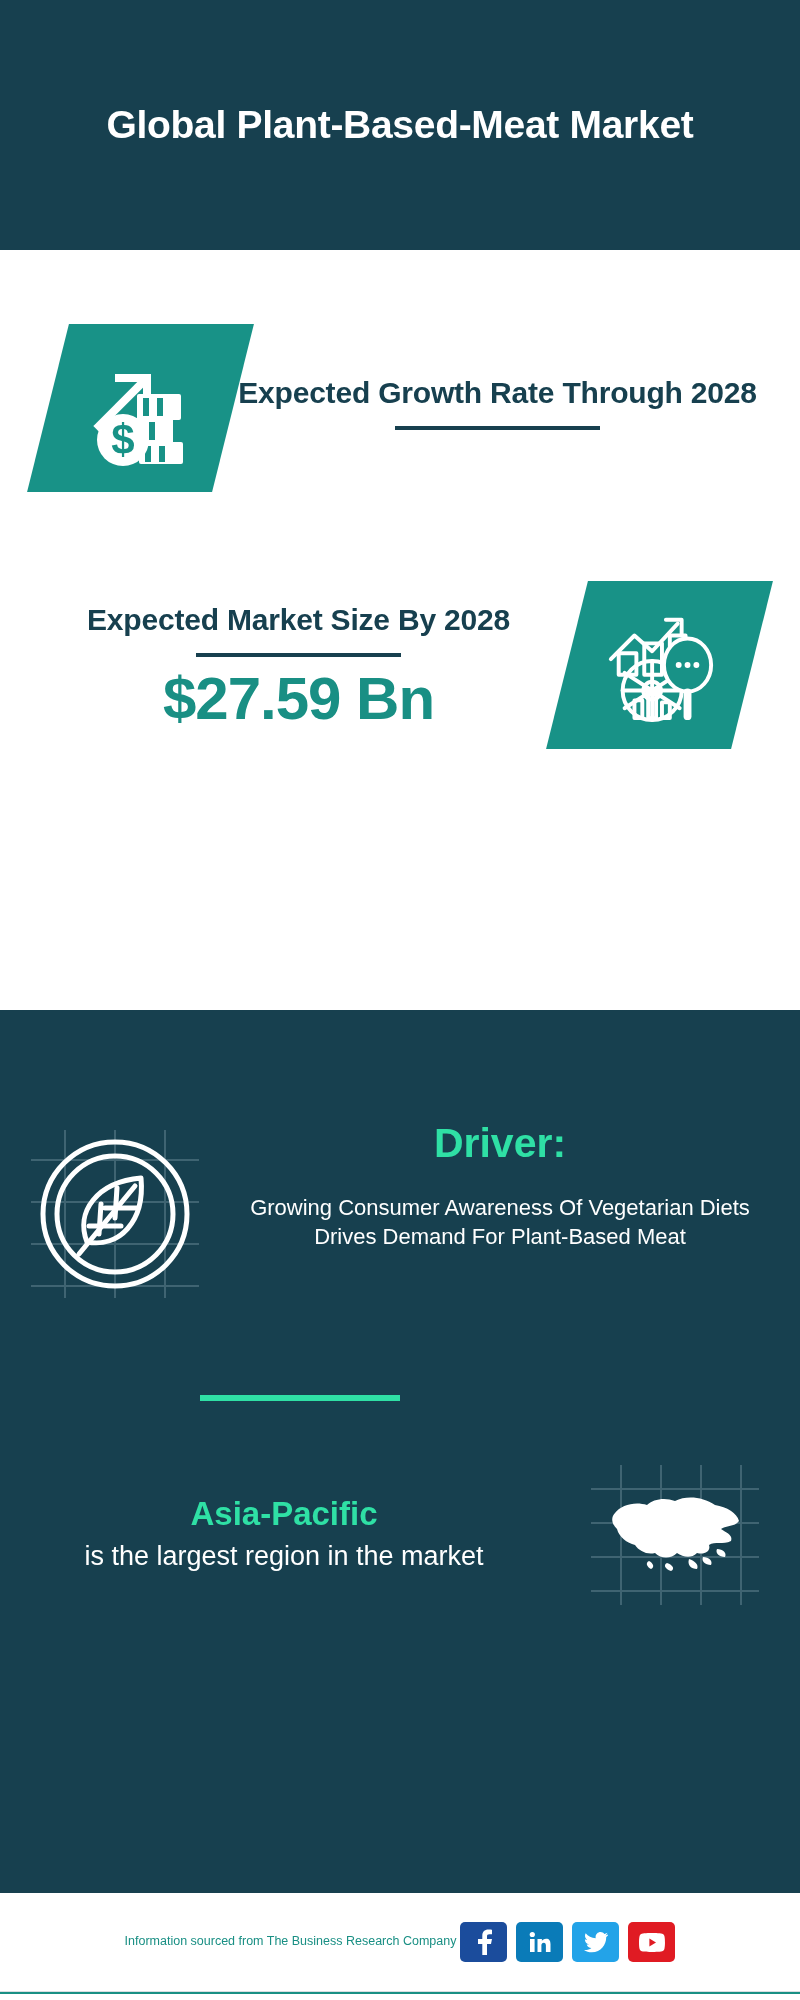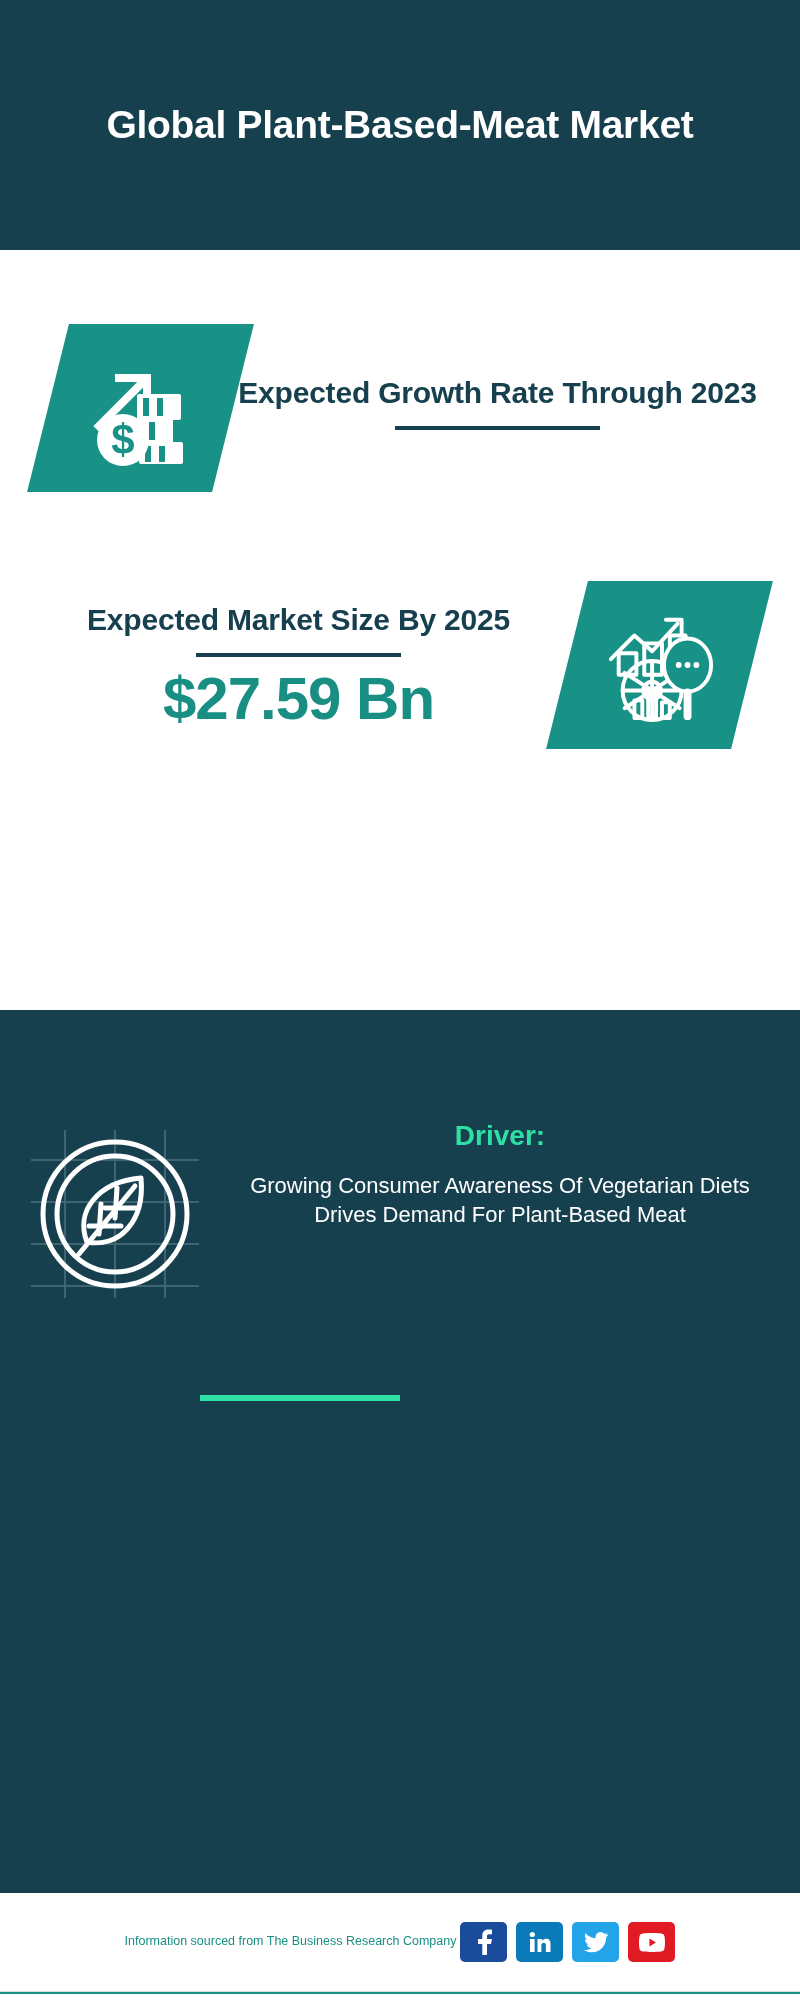--- a/index.html
+++ b/index.html
@@ -65,21 +65,21 @@
 
   .driver-block{
     position:absolute;top:110px;left:0;width:800px;
     display:flex;align-items:flex-start;
   }
   .leaf-wrap{
     width:230px;flex:0 0 auto;display:flex;justify-content:center;padding-top:10px;
   }
   .driver-text{flex:1 1 auto;padding-right:30px;text-align:center;}
   .driver-heading{
-    color:#2fe0a5;font-size:28px;font-weight:bold;margin-bottom:19px;
+    color:#2fe0a5;font-size:41px;font-weight:bold;margin-bottom:26px;
   }
   .driver-body{
     color:#ffffff;font-size:22px;font-weight:normal;line-height:1.34;
   }
 
   .mid-rule{
     position:absolute;top:385px;left:200px;width:200px;height:6px;background:#2fe0a5;
   }
 
   .region-block{
@@ -148,28 +148,28 @@
               <rect x="68" y="74" width="6" height="18"></rect>
               <rect x="64" y="98" width="6" height="16"></rect>
               <rect x="78" y="98" width="6" height="16"></rect>
             </g>
             <circle cx="42" cy="92" r="26" fill="#ffffff"></circle>
             <text x="42" y="106" font-family="Liberation Sans, sans-serif" font-size="42" font-weight="bold" fill="#189287" text-anchor="middle">$</text>
           </svg>
         </span>
       </div>
       <div class="stat-text">
-        <div class="stat-label">Expected Growth Rate Through 2023</div>
+        <div class="stat-label">Expected Growth Rate Through 2028</div>
         <div class="stat-rule"></div>
       </div>
     </div>
 
     <div class="stat-row size">
       <div class="stat-text">
-        <div class="stat-label">Expected Market Size By 2025</div>
+        <div class="stat-label">Expected Market Size By 2028</div>
         <div class="stat-rule"></div>
         <div class="stat-value">$27.59 Bn</div>
       </div>
       <div class="para">
         <span class="inner">
           <svg width="118" height="118" viewBox="0 0 120 120">
             <g fill="none" stroke="#ffffff" stroke-width="4" stroke-linejoin="round" stroke-linecap="round">
               <path d="M10 54 L34 30 L52 46 L78 18"></path>
               <path d="M66 14 L82 14 L82 30"></path>
               <rect x="18" y="48" width="18" height="22"></rect>
@@ -221,20 +221,42 @@
         </svg>
       </div>
       <div class="driver-text">
         <div class="driver-heading">Driver:</div>
         <div class="driver-body">Growing Consumer Awareness Of Vegetarian Diets Drives Demand For Plant-Based Meat</div>
       </div>
     </div>
 
     <div class="mid-rule"></div>
 
+    <div class="region-block">
+      <div class="region-text">
+        <div class="region-name">Asia-Pacific</div>
+        <div class="region-sub">is the largest region in the market</div>
+      </div>
+      <div class="map-wrap">
+        <svg width="168" height="140" viewBox="0 0 168 140">
+          <g stroke="#3f6472" stroke-width="2" fill="none">
+            <path d="M30 0 L30 140 M70 0 L70 140 M110 0 L110 140 M150 0 L150 140"></path>
+            <path d="M0 24 L168 24 M0 58 L168 58 M0 92 L168 92 M0 126 L168 126"></path>
+          </g>
+          <g fill="#ffffff">
+            <path d="M24 48 C30 40, 44 36, 56 40 C62 34, 74 32, 84 36 C96 30, 112 32, 124 40 C136 42, 146 48, 148 56 C144 62, 136 60, 130 64 C136 68, 142 70, 140 76 C132 80, 124 76, 118 80 C120 86, 114 90, 106 88 C100 94, 92 92, 86 88 C80 94, 70 94, 64 88 C56 90, 48 86, 44 80 C36 78, 28 72, 26 64 C20 58, 20 52, 24 48 Z"></path>
+            <path d="M98 94 C104 96, 108 100, 106 104 C100 104, 96 100, 98 94 Z"></path>
+            <path d="M112 92 C118 92, 122 96, 120 100 C114 100, 110 96, 112 92 Z"></path>
+            <path d="M126 84 C132 84, 136 88, 134 92 C128 92, 124 88, 126 84 Z"></path>
+            <path d="M76 98 C82 100, 84 104, 80 106 C74 104, 72 100, 76 98 Z"></path>
+            <path d="M58 96 C62 98, 64 102, 60 104 C56 102, 54 98, 58 96 Z"></path>
+          </g>
+        </svg>
+      </div>
+    </div>
 
   </div>
 
   <div class="source-bar">
     <div class="source-text">
       <div>Information sourced from The Business Research Company</div>
     </div>
     <div class="social">
       <div class="sbtn fb">
         <svg width="22" height="26" viewBox="0 0 22 26">

